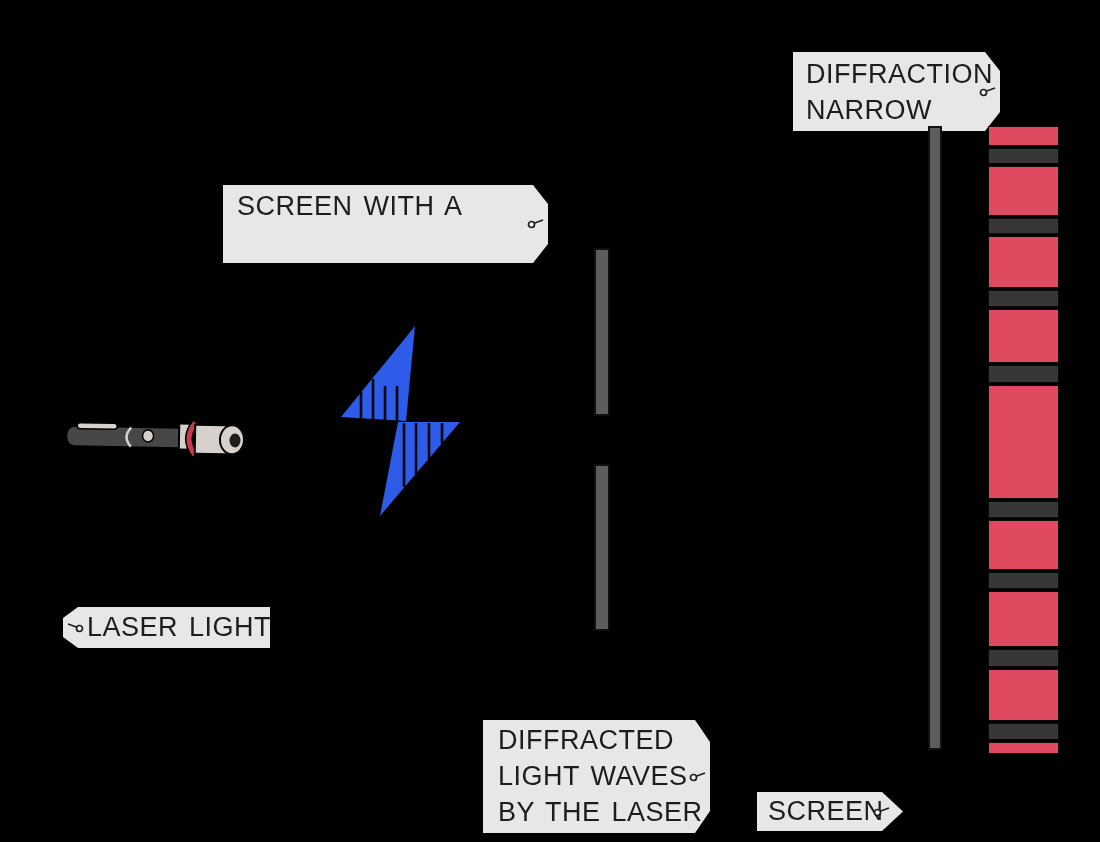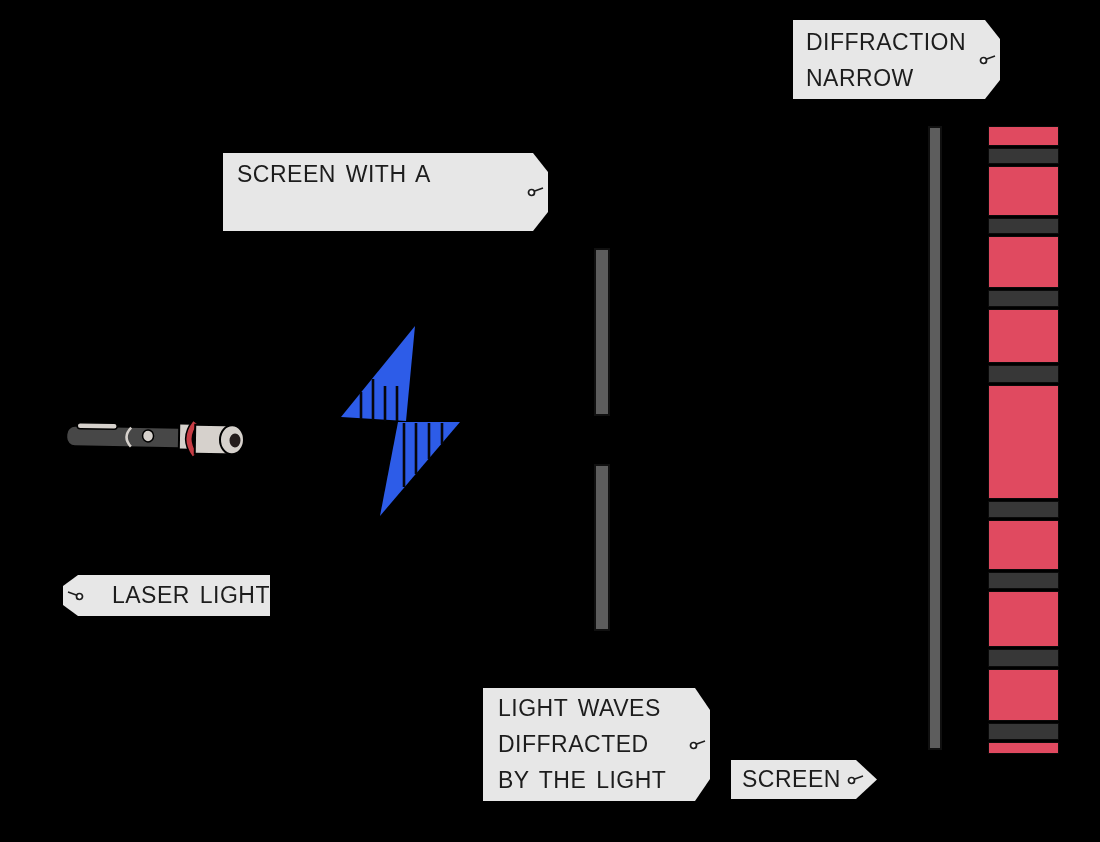--- a/index.html
+++ b/index.html
@@ -7,40 +7,41 @@
     position:relative;width:1100px;height:842px;overflow:hidden;
     background:var(--background,#000);
     font-family:"Liberation Sans", sans-serif;
   }
 
   
   .tag{
     position:absolute;
     background:var(--label-bg,#e7e7e7);
     color:var(--label-text,#1d1d1d);
-    font-size:23px;letter-spacing:.5px;word-spacing:3px;
+    font-size:27px;letter-spacing:.5px;word-spacing:3px;
     filter:drop-shadow(0 4px 0 rgba(70,70,70,.55));
+    margin-top:32px;
   }
   .tag-line{line-height:36px;white-space:nowrap;}
   .hole{position:absolute;top:50%;}
   .hole line{stroke:#1d1d1d;stroke-width:1.6;}
   .hole circle{fill:#fafafa;stroke:#1d1d1d;stroke-width:1.7;}
   .hole-right{right:4px;transform:translateY(-50%);}
   .hole-left{left:4px;transform:translateY(-50%) scaleX(-1);}
 
   .tag-dp{left:793px;top:20px;width:207px;height:79px;padding:4px 0 0 13px;box-sizing:border-box;
     clip-path:polygon(0 0,calc(100% - 15px) 0,100% 19px,100% calc(100% - 19px),calc(100% - 15px) 100%,0 100%);}
   .tag-sws{left:223px;top:153px;width:325px;height:78px;padding:3px 0 0 14px;box-sizing:border-box;
     clip-path:polygon(0 0,calc(100% - 15px) 0,100% 19px,100% calc(100% - 19px),calc(100% - 15px) 100%,0 100%);}
   .tag-ll{left:63px;top:575px;width:207px;height:41px;box-sizing:border-box;padding-left:24px;
     clip-path:polygon(15px 0,100% 0,100% 100%,15px 100%,0 calc(100% - 11px),0 11px);}
   .tag-ll .tag-line{line-height:41px;text-align:right;}
   .tag-lw{left:483px;top:688px;width:227px;height:113px;padding:2px 0 0 15px;box-sizing:border-box;
     clip-path:polygon(0 0,calc(100% - 15px) 0,100% 22px,100% calc(100% - 22px),calc(100% - 15px) 100%,0 100%);}
-  .tag-sc{left:731px;top:760px;width:146px;height:39px;box-sizing:border-box;padding-left:11px;
+  .tag-sc{left:757px;top:760px;width:146px;height:39px;box-sizing:border-box;padding-left:11px;
     clip-path:polygon(0 0,calc(100% - 21px) 0,100% 50%,calc(100% - 21px) 100%,0 100%);}
   .tag-sc .tag-line{line-height:39px;}
   .tag-sc .hole-right{right:13px;}
 
   
   .laser{position:absolute;left:62px;top:417px;transform:rotate(1deg);}
   .laser .body{fill:var(--laser-body,#474747);stroke:#000;stroke-width:2.5;}
   .laser .trim{fill:var(--laser-trim,#d6d1cc);}
   .laser .outlined{stroke:#000;stroke-width:2;}
   .laser .outlined-thin{stroke:#000;stroke-width:1.5;}
@@ -89,23 +90,23 @@
 
   <div class="tag tag-ll">
     <div class="tag-line">LASER LIGHT</div>
     <svg class="hole hole-left" width="18" height="14" viewBox="0 0 18 14">
         <line x1="6" y1="7" x2="17" y2="3"></line>
         <circle cx="5.5" cy="7.5" r="3"></circle>
       </svg>
   </div>
 
   <div class="tag tag-lw">
+    <div class="tag-line">DIFFRACTED</div>
     <div class="tag-line">LIGHT WAVES</div>
-    <div class="tag-line">DIFFRACTED</div>
-    <div class="tag-line">BY THE LIGHT</div>
+    <div class="tag-line">BY THE LASER</div>
     <svg class="hole hole-right" width="18" height="14" viewBox="0 0 18 14">
         <line x1="6" y1="7" x2="17" y2="3"></line>
         <circle cx="5.5" cy="7.5" r="3"></circle>
       </svg>
   </div>
 
   <div class="tag tag-sc">
     <div class="tag-line">SCREEN</div>
     <svg class="hole hole-right" width="18" height="14" viewBox="0 0 18 14">
         <line x1="6" y1="7" x2="17" y2="3"></line>

